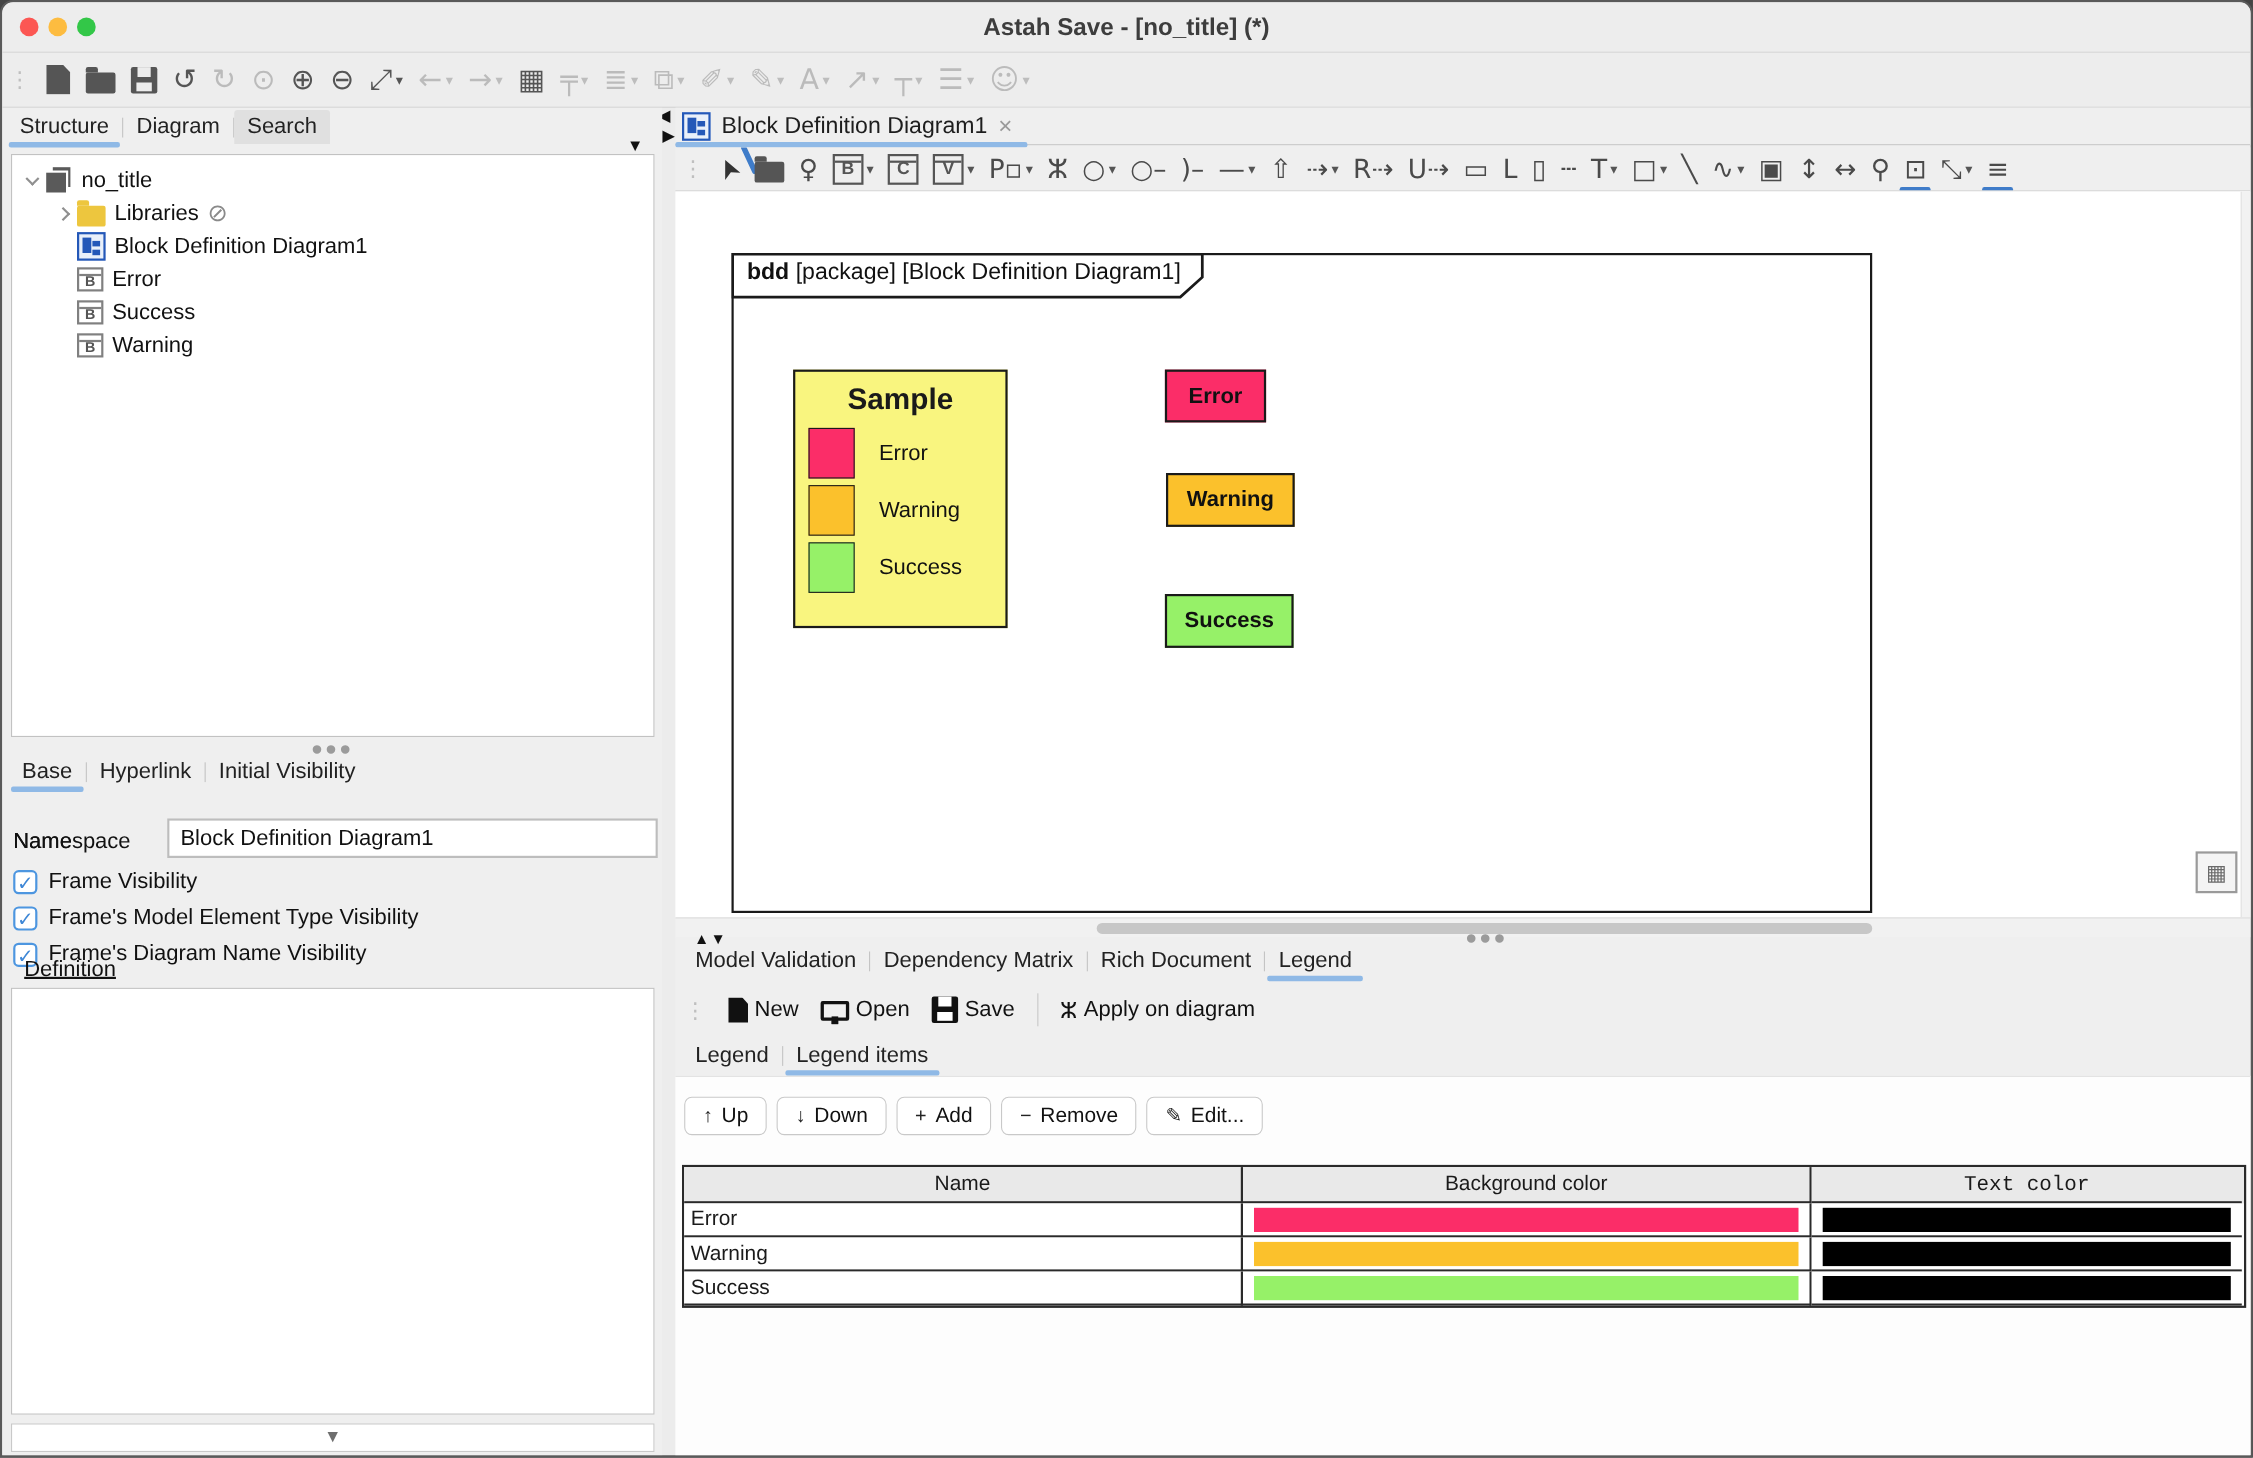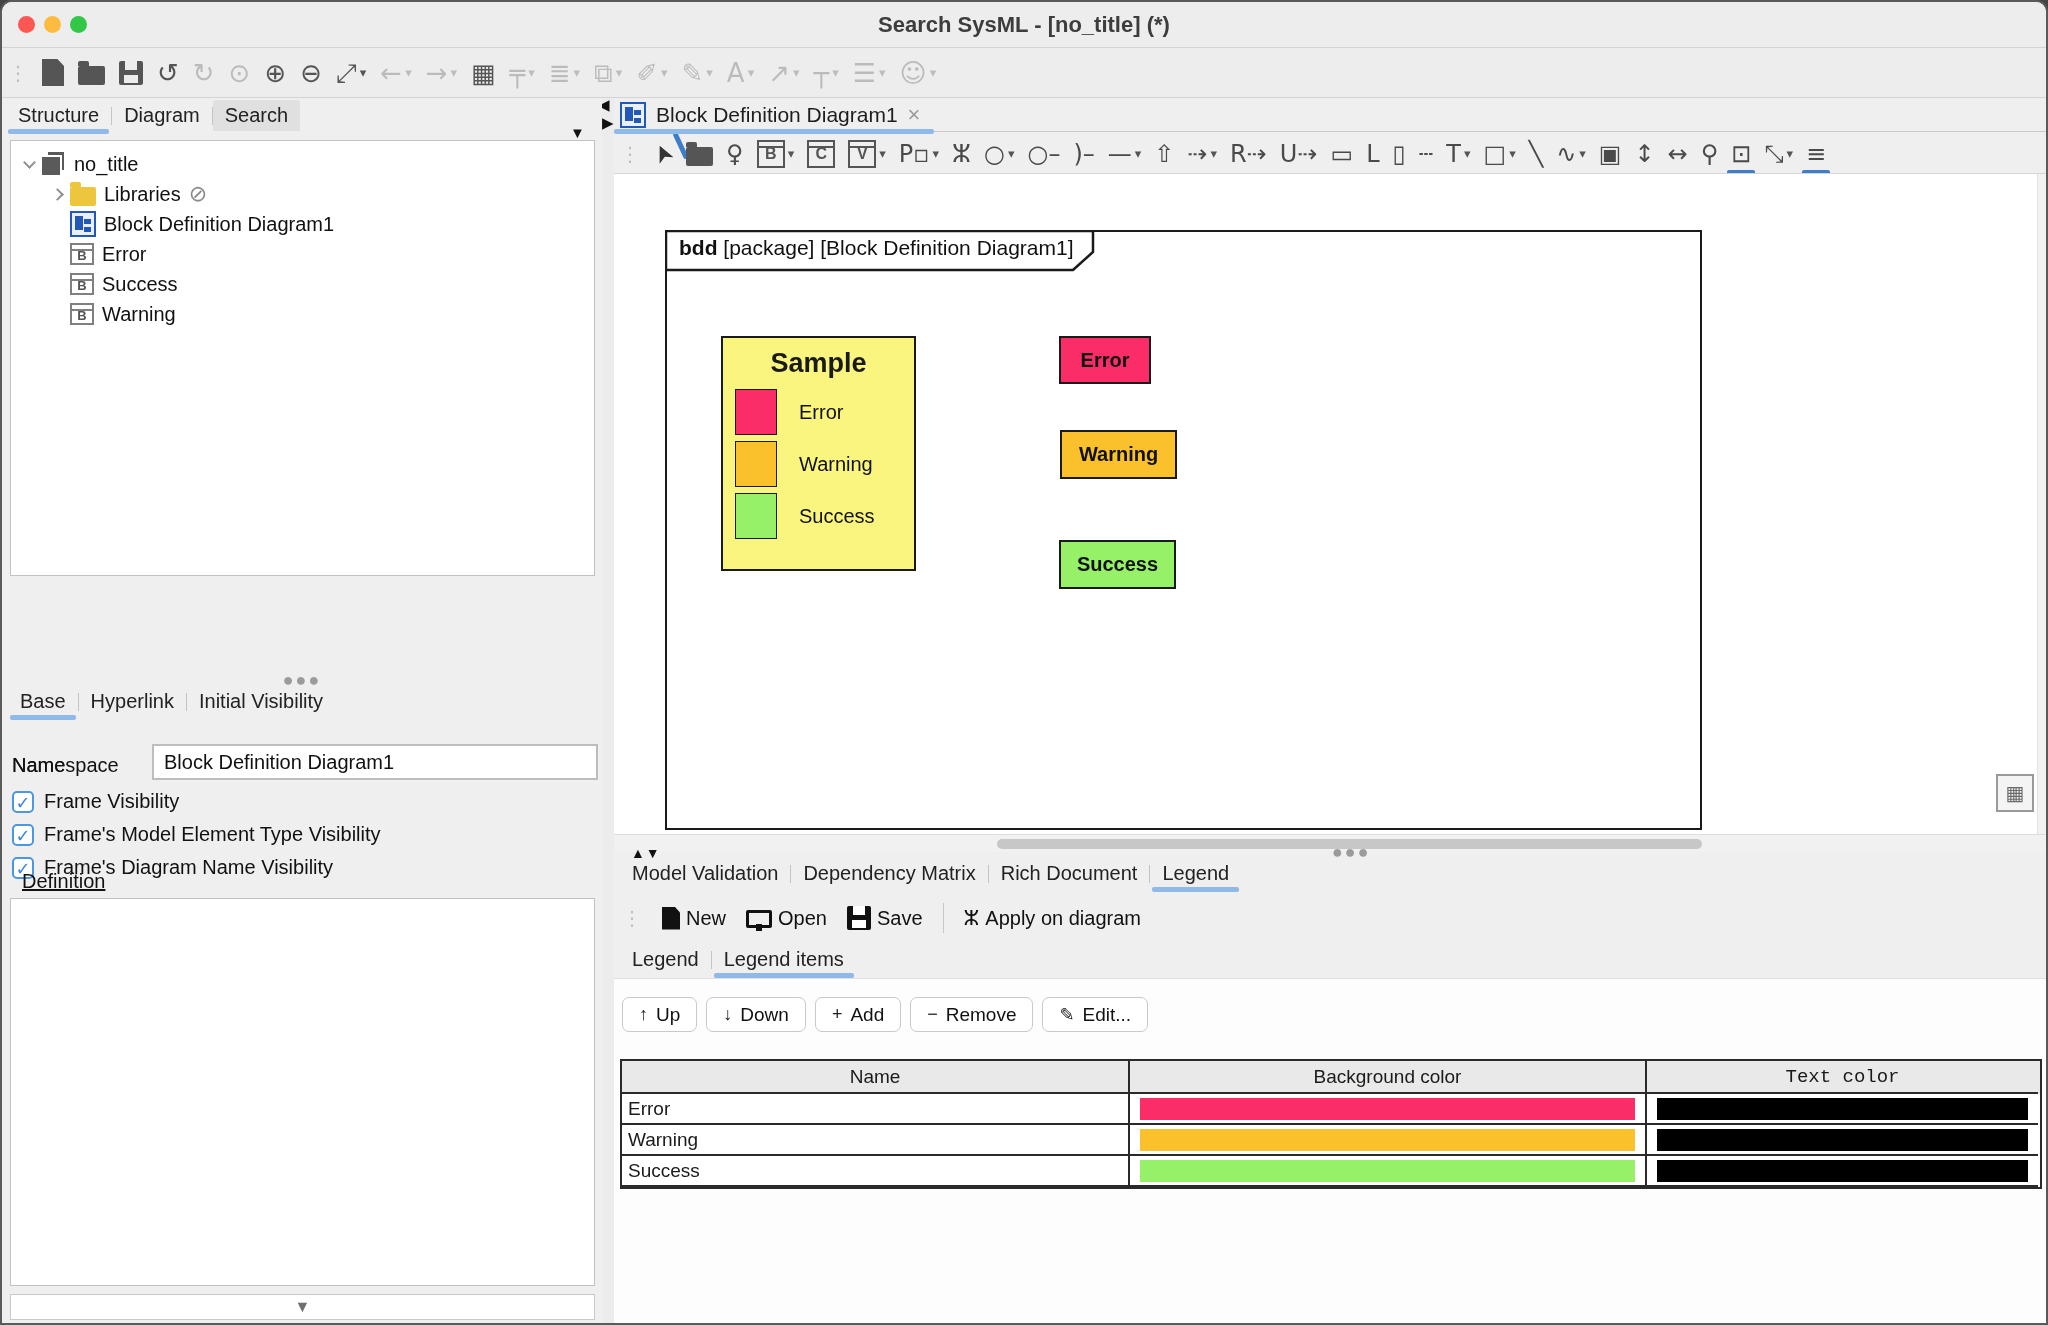--- a/index.html
+++ b/index.html
@@ -42,21 +42,21 @@
   .sel-underline::after { content:""; position:absolute; left:-4px; right:-4px; bottom:-8px; height:5px; background:#3F7CC9; border-radius:2px; }
   
   .left-panel { position:absolute; left:0; top:96px; width:600px; bottom:0; background:#EFEFEF; }
   .tabrow { display:flex; align-items:center; gap:0; font-size:20px; color:#222; }
   .tabrow .tab { padding:4px 12px; position:relative; }
   .tabrow .sep { width:1px; height:18px; background:#C4C4C4; }
   .tab.active::after { content:""; position:absolute; left:2px; right:2px; bottom:-3px; height:5px; background:#8FB9E6; border-radius:2px; }
   .tab.graybg { background:#E0E0E0; border-radius:3px 3px 0 0; }
   .left-tabs { position:absolute; left:4px; top:2px; }
   .tri { color:#111; font-size:15px; }
-  .tree-box { position:absolute; left:8px; top:42px; width:585px; height:436px; background:#fff; border:1px solid #C2C2C2; padding-top:8px; }
+  .tree-box { position:absolute; left:8px; top:42px; width:585px; height:530px; background:#fff; border:1px solid #C2C2C2; padding-top:8px; }
   .tree-row { display:flex; align-items:center; height:30px; font-size:20px; color:#111; gap:8px; }
   .chev { width:9px; height:9px; border-right:2px solid #909090; border-bottom:2px solid #909090; flex:none; }
   .chev.down { transform:rotate(45deg); margin-top:-4px; }
   .chev.right { transform:rotate(-45deg); }
   .chev.none { border:none; }
   .ti { position:relative; flex:none; }
   .ti-project { width:24px; height:24px; }
   .ti-project::before { content:""; position:absolute; left:6px; top:0; width:16px; height:18px; background:#5a5a5a; }
   .ti-project::after { content:""; position:absolute; left:0; top:5px; width:16px; height:18px; background:#5a5a5a; border-left:2px solid #EFEFEF00; box-shadow:0 0 0 2px #ffffff; }
   .ti-folder { width:26px; height:19px; background:#EDC63E; border-radius:2px; margin-top:4px; }
@@ -120,21 +120,21 @@
 </style>
 </head>
 <body>
 
 <div id="win">
 
   <div class="titlebar">
     <span class="tl" style="left: 16px; background: rgb(252, 87, 83);"></span>
     <span class="tl" style="left: 42px; background: rgb(253, 188, 64);"></span>
     <span class="tl" style="left: 68px; background: rgb(51, 199, 72);"></span>
-    <div class="title">Search SysML - [no_title] (*)</div>
+    <div class="title">Astah Save - [no_title] (*)</div>
   </div>
 
   <div class="main-toolbar">
     <span class="handle">⋮</span>
   <span class="tbi">
         <span class="csico ic-file"></span>
       </span>
       <span class="tbi">
         <span class="csico ic-folder"></span>
       </span>

